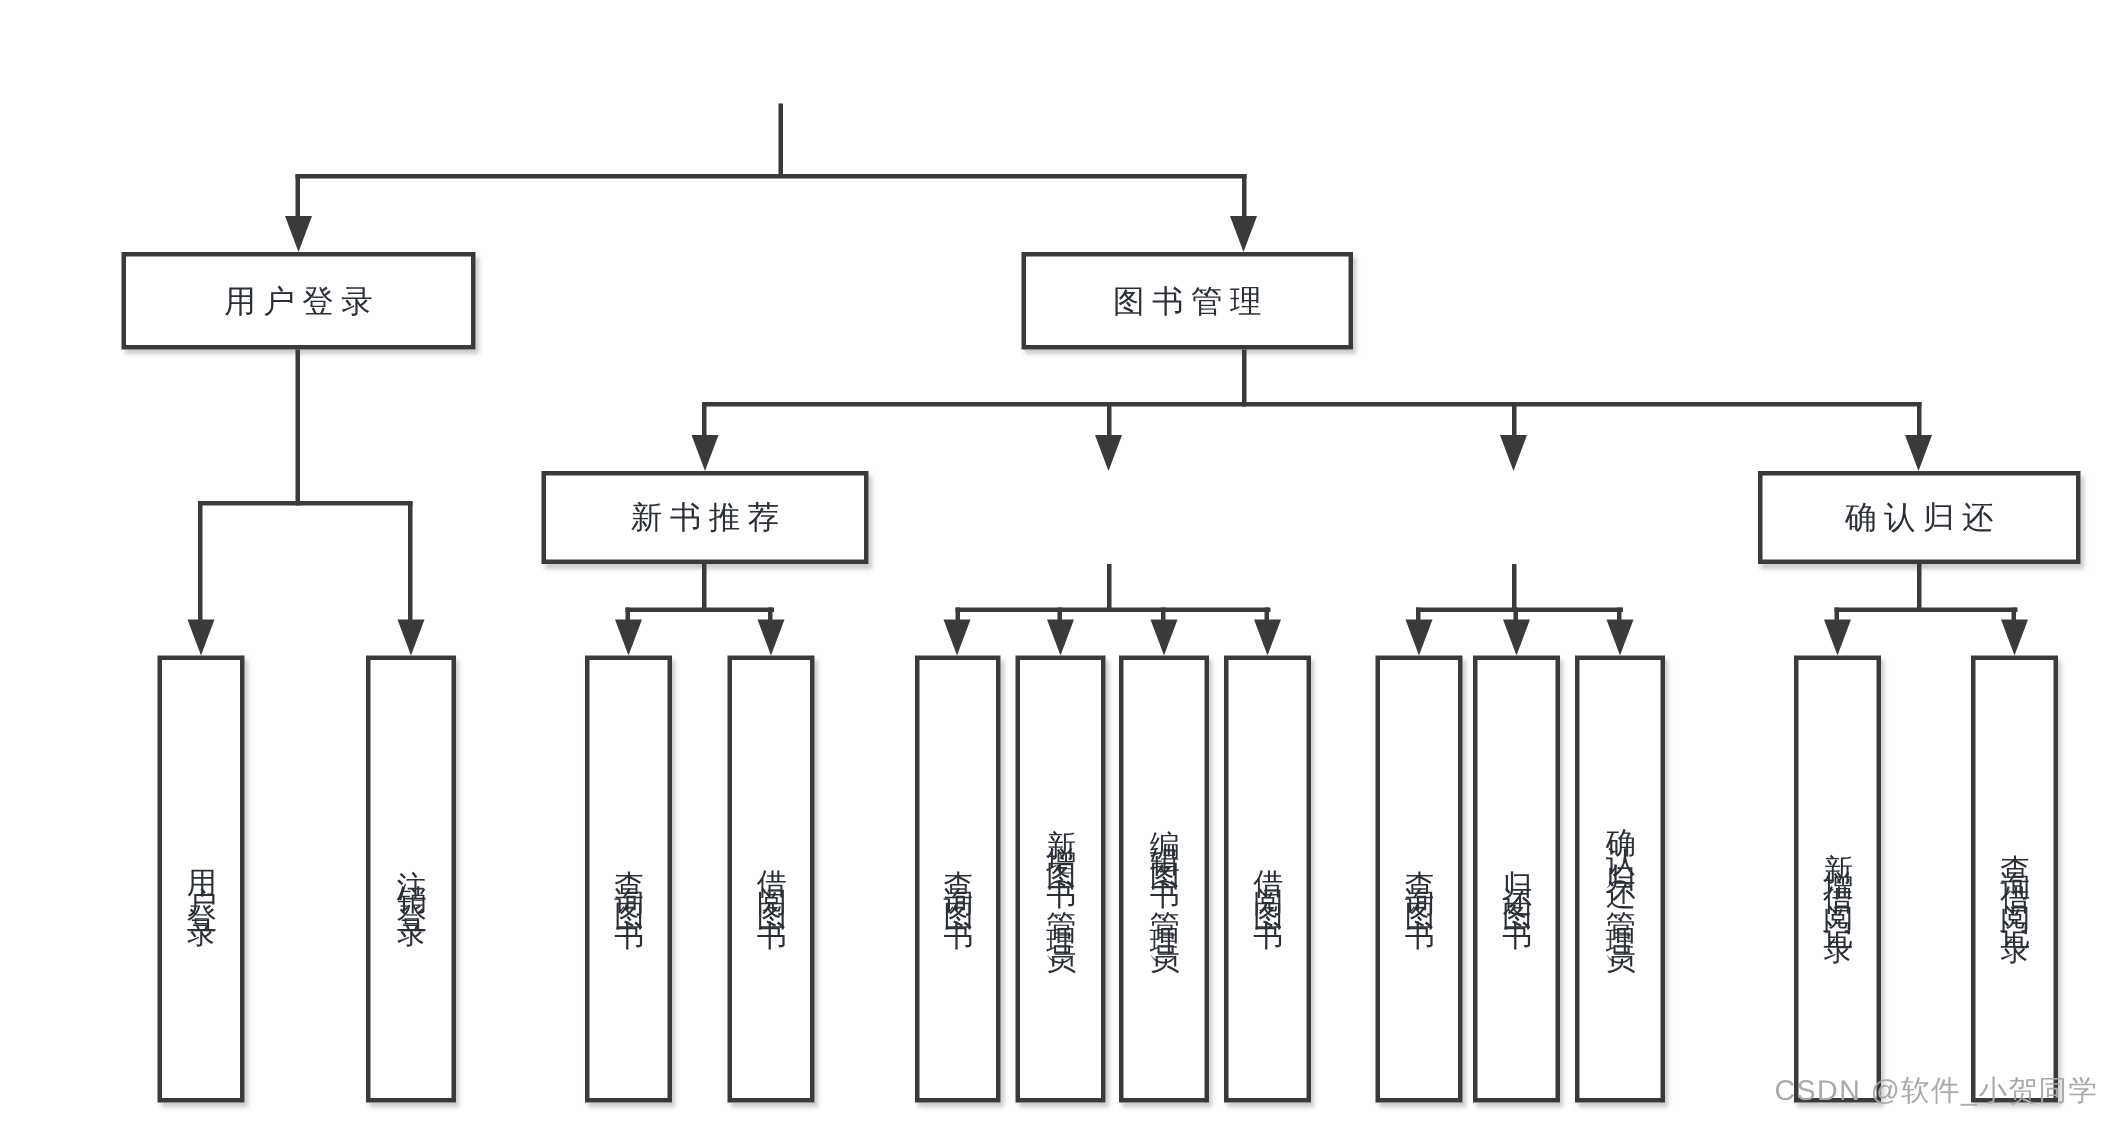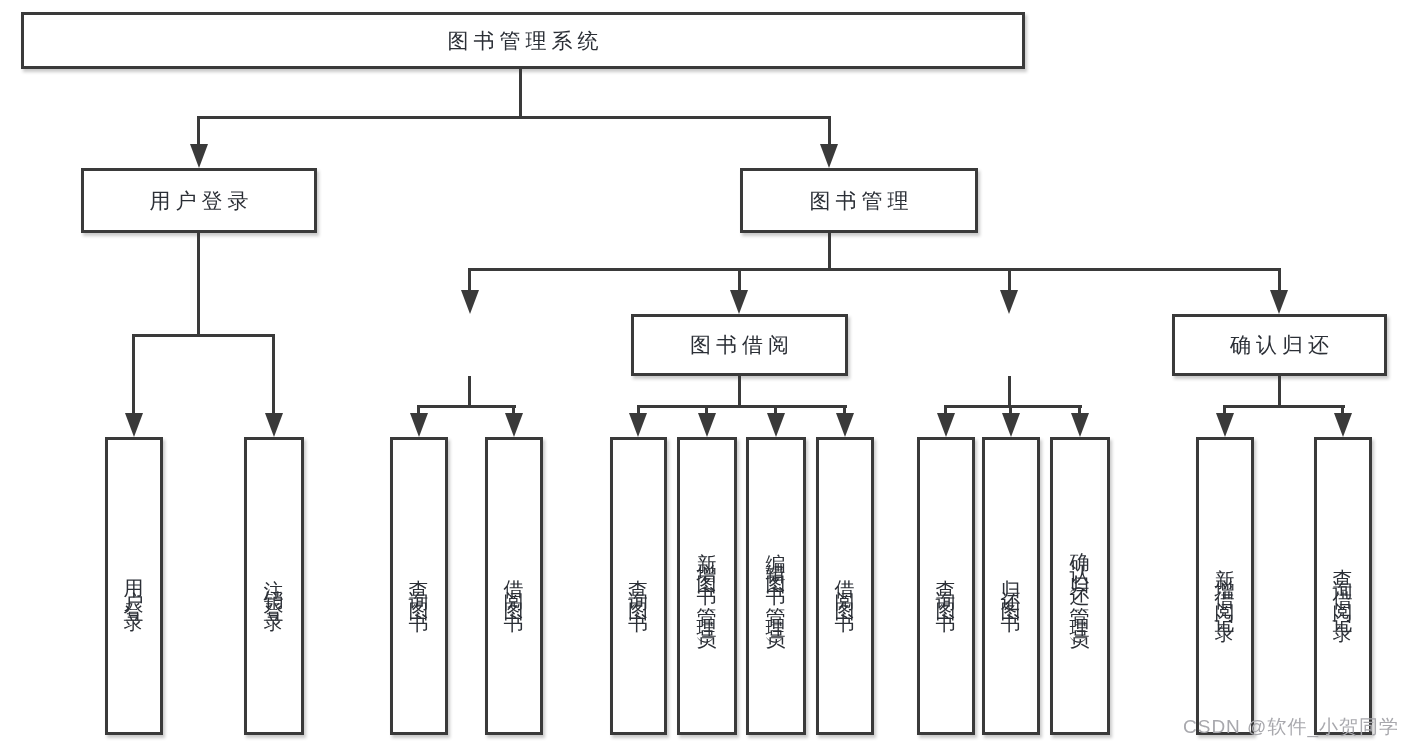--- a/index.html
+++ b/index.html
@@ -59,44 +59,43 @@
     color: var(--watermark);
     white-space: nowrap;
     z-index: 5;
   }
 </style>
 </head>
 <body>
 
 <div class="canvas">
 
-  <div class="box" style="left:21px;top:12px;width:1004px;height:57px">图书管理系统</div>
 
   <div class="line v" style="left:519px;top:69px;height:48px"></div>
   <div class="line h" style="left:197px;top:116px;width:634px"></div>
   <div class="line v" style="left:197px;top:116px;height:32px"></div>
   <div class="line v" style="left:828px;top:116px;height:32px"></div>
   <div class="arrow" style="left:190px;top:144px"></div>
   <div class="arrow" style="left:820px;top:144px"></div>
 
   <div class="box" style="left:81px;top:168px;width:236px;height:65px">用户登录</div>
-  <div class="box" style="left:740px;top:168px;width:238px;height:65px">图书管理</div>
+  <div class="box" style="left:681px;top:168px;width:221px;height:65px">图书管理</div>
 
   <div class="line v" style="left:828px;top:233px;height:38px"></div>
   <div class="line h" style="left:468px;top:268px;width:813px"></div>
   <div class="line v" style="left:468px;top:268px;height:26px"></div>
   <div class="line v" style="left:738px;top:268px;height:26px"></div>
   <div class="line v" style="left:1008px;top:268px;height:26px"></div>
   <div class="line v" style="left:1278px;top:268px;height:26px"></div>
   <div class="arrow" style="left:461px;top:290px"></div>
   <div class="arrow" style="left:730px;top:290px"></div>
   <div class="arrow" style="left:1000px;top:290px"></div>
   <div class="arrow" style="left:1270px;top:290px"></div>
 
-  <div class="box" style="left:631px;top:314px;width:217px;height:62px">图书借阅</div>
+  <div class="box" style="left:361px;top:314px;width:218px;height:62px">新书推荐</div>
   <div class="box" style="left:1172px;top:314px;width:215px;height:62px">确认归还</div>
 
   <div class="line v" style="left:197px;top:233px;height:104px"></div>
   <div class="line h" style="left:132px;top:334px;width:143px"></div>
   <div class="line v" style="left:132px;top:334px;height:82px"></div>
   <div class="line v" style="left:272px;top:334px;height:82px"></div>
   <div class="arrow" style="left:125px;top:413px"></div>
   <div class="arrow" style="left:265px;top:413px"></div>
 
   <div class="line v" style="left:468px;top:376px;height:32px"></div>

